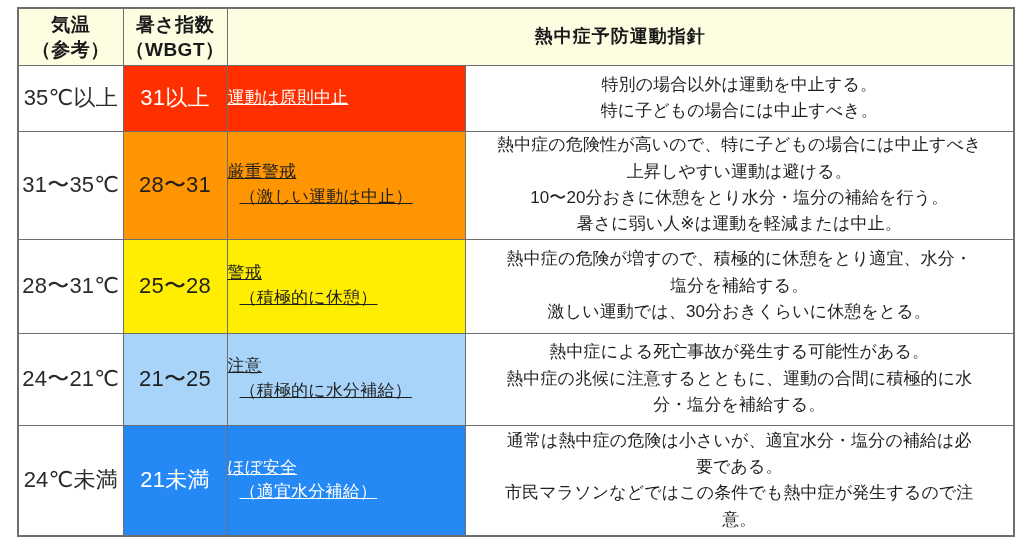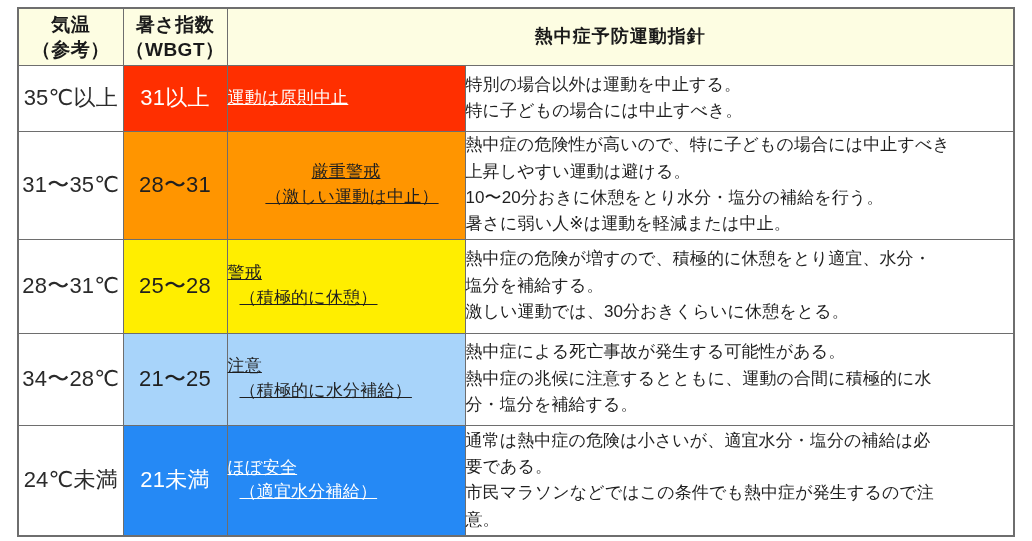--- a/index.html
+++ b/index.html
@@ -88,25 +88,25 @@
   }
   td.desc {
     background: #ffffff;
     color: #1f1f1f;
     font-size: 17px;
     line-height: 1.55;
     padding: 6px 10px 6px 14px;
     vertical-align: middle;
     letter-spacing: 0.1px;
   }
-  td.desc .d-line { display: block; }
+  td.desc .d-line { display: block; text-align: center; }
 
   
   .sev-danger  { background: #ff2f00; color: #ffffff; }
-  .sev-severe  { background: #ff9500; color: #1f1f1f; text-align: center; }
+  .sev-severe  { background: #ff9500; color: #1f1f1f; }
   .sev-warning { background: #ffee00; color: #1f1f1f; }
   .sev-caution { background: #a8d4fa; color: #1f1f1f; }
   .sev-safe    { background: #2589f5; color: #ffffff; }
 
   
   tr.row-1 { height: 66px; }
   tr.row-2 { height: 108px; }
   tr.row-3 { height: 94px; }
   tr.row-4 { height: 92px; }
   tr.row-5 { height: 111px; }
@@ -172,21 +172,21 @@
           <span class="lvl-sub">（積極的に休憩）</span>
         </td>
         <td class="desc">
           <span class="d-line">熱中症の危険が増すので、積極的に休憩をとり適宜、水分・</span>
           <span class="d-line">塩分を補給する。</span>
           <span class="d-line">激しい運動では、30分おきくらいに休憩をとる。</span>
         </td>
       </tr>
 
       <tr class="row-4">
-        <td class="temp">34〜28℃</td>
+        <td class="temp">24〜21℃</td>
         <td class="wbgt sev-caution">21〜25</td>
         <td class="level sev-caution">
           <span>注意</span>
           <span class="lvl-sub">（積極的に水分補給）</span>
         </td>
         <td class="desc">
           <span class="d-line">熱中症による死亡事故が発生する可能性がある。</span>
           <span class="d-line">熱中症の兆候に注意するとともに、運動の合間に積極的に水</span>
           <span class="d-line">分・塩分を補給する。</span>
         </td>

